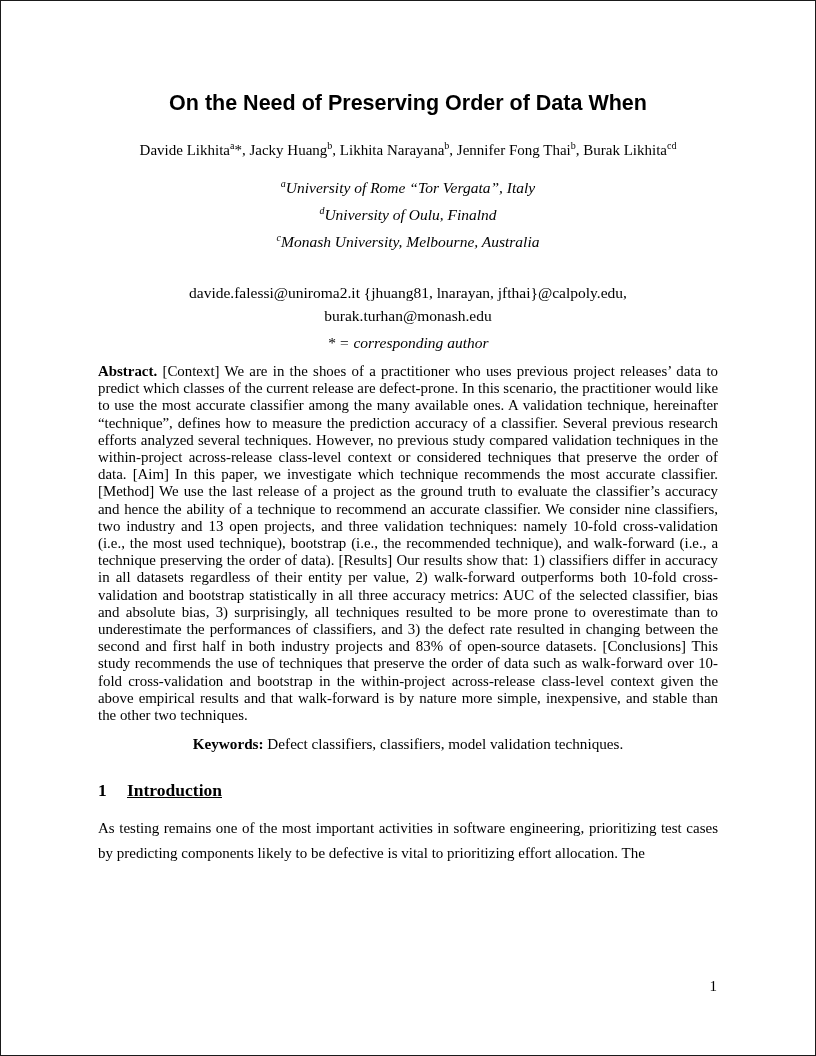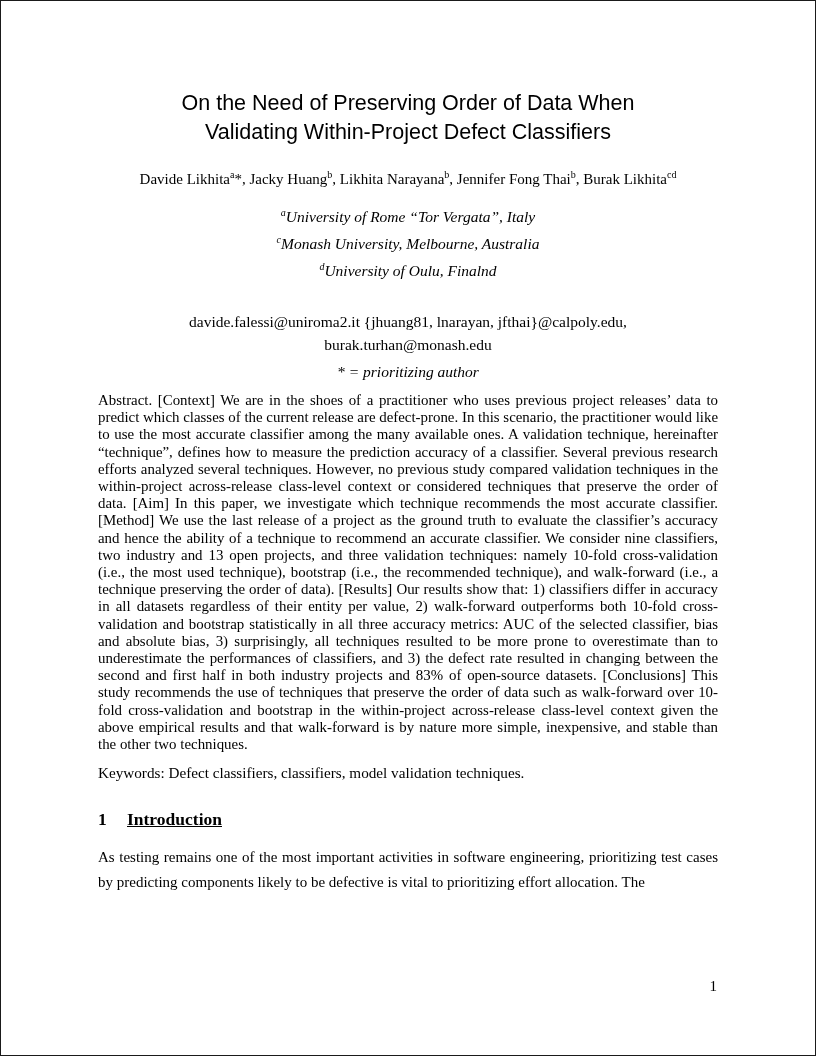--- a/index.html
+++ b/index.html
@@ -11,21 +11,21 @@
     background: #ffffff;
     border: 1px solid #1a1a1a;
     position: relative;
     padding: 88px 97px 0 97px;
     font-family: "Liberation Serif", serif;
     color: #000000;
     overflow: hidden;
   }
   .title {
     font-family: "Liberation Sans", sans-serif;
-    font-weight: normal;
+    font-weight: bold;
     font-size: 21.5px;
     line-height: 29px;
     text-align: center;
   }
   .title .tline { display: block; }
   .authors {
     margin-top: 22px;
     text-align: center;
     font-size: 15px;
     line-height: 21px;
@@ -52,25 +52,26 @@
     font-style: italic;
     font-size: 15.5px;
     line-height: 23px;
   }
   .abstract {
     margin-top: 9px;
     font-size: 14.9px;
     line-height: 17.2px;
     text-align: justify;
   }
-  .bold { font-weight: normal; }
+  .bold { font-weight: bold; }
   .keywords {
     margin-top: 9px;
     font-size: 15.2px;
     line-height: 21px;
+    text-align: center;
   }
   .section {
     margin-top: 24px;
     font-size: 17.5px;
     font-weight: bold;
     line-height: 24px;
     text-decoration: underline;
   }
   .section .secnum { display: inline-block; min-width: 29px; }
   .intro {
@@ -87,37 +88,36 @@
     font-size: 15px;
   }
 </style>
 </head>
 <body>
 
 <div class="page">
 
   <h1 class="title">
       <span class="tline">On the Need of Preserving Order of Data When</span>
-      <span class="tline">Validating Within-Project Defect Classifiers</span>
     </h1>
 
   <div class="authors"><span>Davide Likhita</span><sup>a</sup><span>*, </span><span>Jacky Huang</span><sup>b</sup><span>, </span><span>Likhita Narayana</span><sup>b</sup><span>, </span><span>Jennifer Fong Thai</span><sup>b</sup><span>, </span><span>Burak Likhita</span><sup>cd</sup></div>
 
   <div class="affils">
     <div class="affil"><sup>a</sup><span>University of Rome “Tor Vergata”, Italy</span></div>
+    <div class="affil"><sup>d</sup><span>University of Oulu, Finalnd</span></div>
     <div class="affil"><sup>c</sup><span>Monash University, Melbourne, Australia</span></div>
-    <div class="affil"><sup>d</sup><span>University of Oulu, Finalnd</span></div>
   </div>
 
   <div class="emails">
     <div>davide.falessi@uniroma2.it {jhuang81, lnarayan, jfthai}@calpoly.edu,</div>
     <div>burak.turhan@monash.edu</div>
   </div>
 
-  <div class="corresponding">* = prioritizing author</div>
+  <div class="corresponding">* = corresponding author</div>
 
   <p class="abstract"><span class="bold">Abstract.</span><span> [Context] We are in the shoes of a practitioner who uses previous project releases’ data to predict which classes of the current release are defect-prone. In this scenario, the practitioner would like to use the most accurate classifier among the many available ones. A validation technique, hereinafter “technique”, defines how to measure the prediction accuracy of a classifier. Several previous research efforts analyzed several techniques. However, no previous study compared validation techniques in the within-project across-release class-level context or considered techniques that preserve the order of data. [Aim] In this paper, we investigate which technique recommends the most accurate classifier. [Method] We use the last release of a project as the ground truth to evaluate the classifier’s accuracy and hence the ability of a technique to recommend an accurate classifier. We consider nine classifiers, two industry and 13 open projects, and three validation techniques: namely 10-fold cross-validation (i.e., the most used technique), bootstrap (i.e., the recommended technique), and walk-forward (i.e., a technique preserving the order of data). [Results] Our results show that: 1) classifiers differ in accuracy in all datasets regardless of their entity per value, 2) walk-forward outperforms both 10-fold cross-validation and bootstrap statistically in all three accuracy metrics: AUC of the selected classifier, bias and absolute bias, 3) surprisingly, all techniques resulted to be more prone to overestimate than to underestimate the performances of classifiers, and 3) the defect rate resulted in changing between the second and first half in both industry projects and 83% of open-source datasets. [Conclusions] This study recommends the use of techniques that preserve the order of data such as walk-forward over 10-fold cross-validation and bootstrap in the within-project across-release class-level context given the above empirical results and that walk-forward is by nature more simple, inexpensive, and stable than the other two techniques.</span></p>
 
   <p class="keywords"><span class="bold">Keywords:</span><span> Defect classifiers, classifiers, model validation techniques.</span></p>
 
   <h2 class="section"><span class="secnum">1</span><span>Introduction</span></h2>
 
   <p class="intro">As testing remains one of the most important activities in software engineering, prioritizing test cases by predicting components likely to be defective is vital to prioritizing effort allocation. The</p>
 
   <div class="pagenum">1</div>

